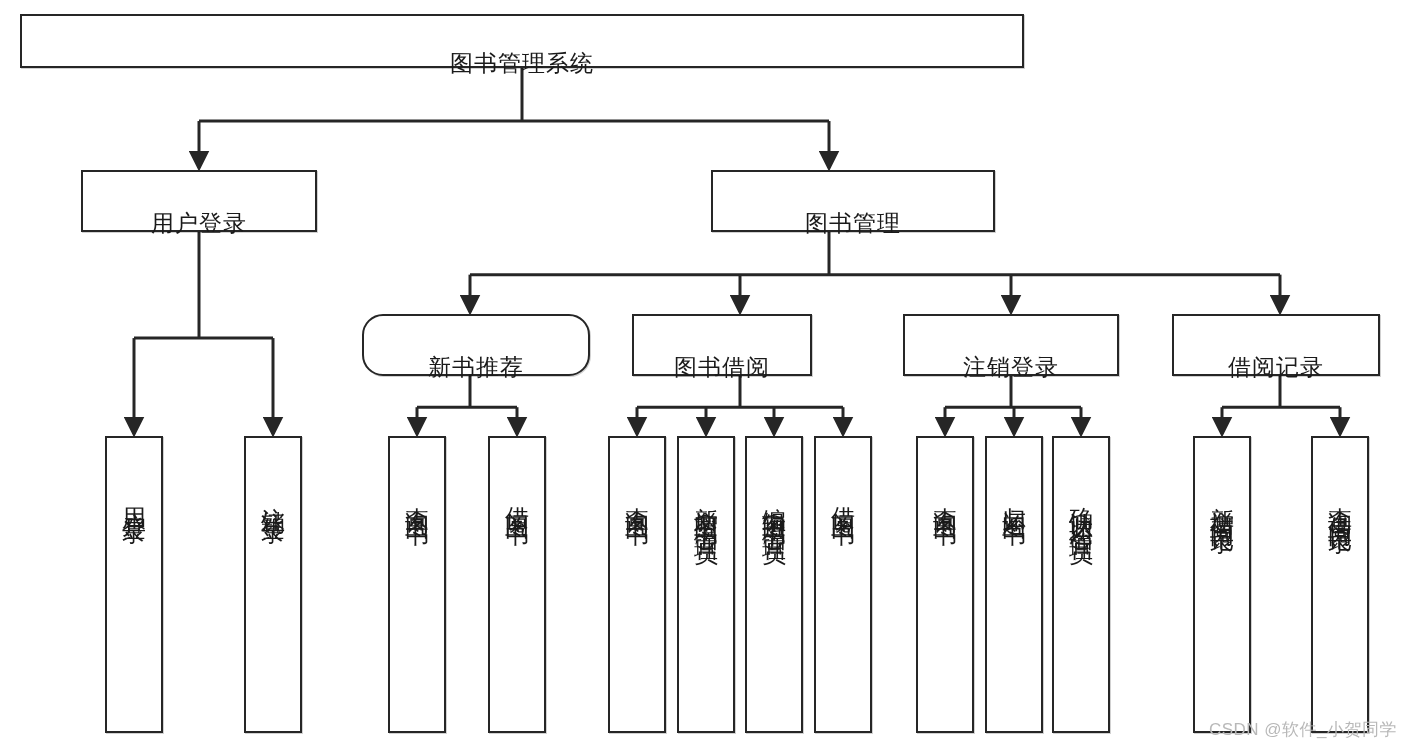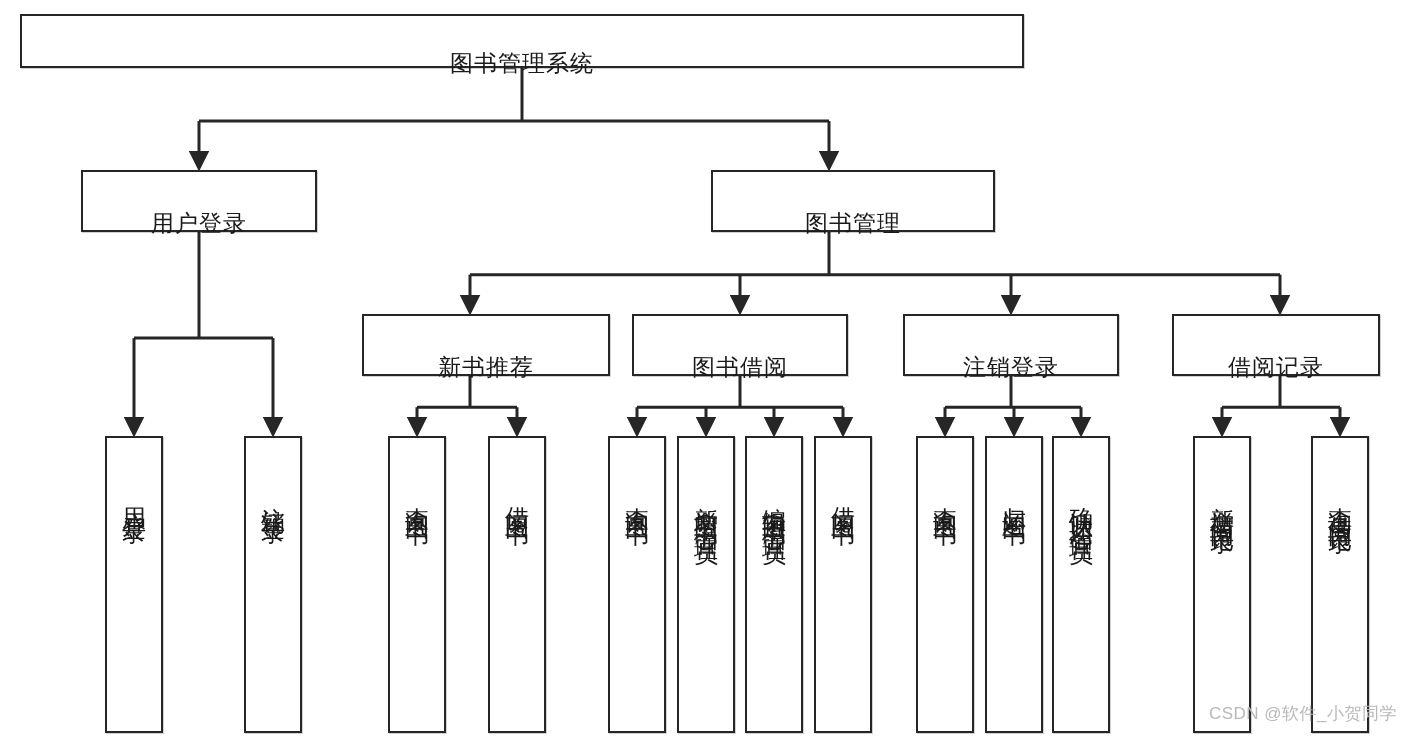--- a/index.html
+++ b/index.html
@@ -52,21 +52,21 @@
     writing-mode: vertical-rl;
     text-orientation: upright;
     font-size: 24px;
     letter-spacing: 5px;
     line-height: 1;
     white-space: nowrap;
   }
   #watermark {
     position: absolute;
     right: 8px;
-    bottom: 22px;
+    bottom: 6px;
     font-size: 17px;
     color: #b8b8b8;
     letter-spacing: 0.5px;
     white-space: nowrap;
     user-select: none;
   }
 </style>
 </head>
 <body>
 
@@ -118,24 +118,24 @@
   <div id="nodes">
       <div class="node horiz" style="left: 20px; top: 14px; width: 1004px; height: 54px;">
         <span class="label">图书管理系统</span>
       </div>
       <div class="node horiz" style="left: 81px; top: 170px; width: 236px; height: 62px;">
         <span class="label">用户登录</span>
       </div>
       <div class="node horiz" style="left: 711px; top: 170px; width: 284px; height: 62px;">
         <span class="label">图书管理</span>
       </div>
-      <div class="node horiz" style="left: 362px; top: 314px; width: 248px; height: 62px;">
+      <div class="node horiz" style="left: 362px; top: 314px; width: 228px; height: 62px; border-radius: 21px;">
         <span class="label">新书推荐</span>
       </div>
-      <div class="node horiz" style="left: 632px; top: 314px; width: 216px; height: 62px;">
+      <div class="node horiz" style="left: 632px; top: 314px; width: 180px; height: 62px;">
         <span class="label">图书借阅</span>
       </div>
       <div class="node horiz" style="left: 903px; top: 314px; width: 216px; height: 62px;">
         <span class="label">注销登录</span>
       </div>
       <div class="node horiz" style="left: 1172px; top: 314px; width: 208px; height: 62px;">
         <span class="label">借阅记录</span>
       </div>
       <div class="node leaf" style="left: 105px; top: 436px; width: 58px; height: 297px;">
         <span class="label">用户登录</span>

